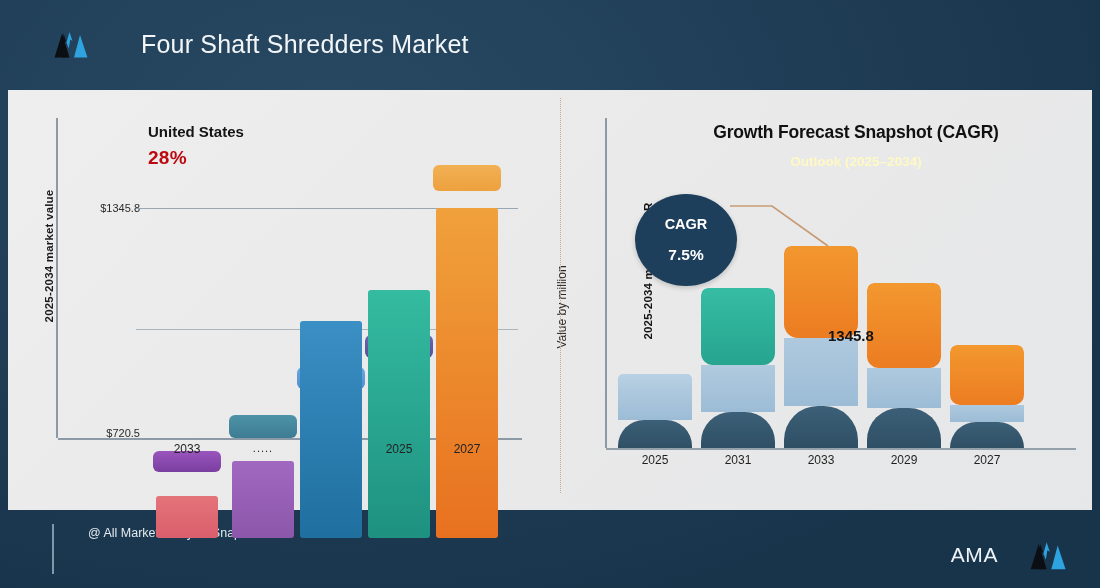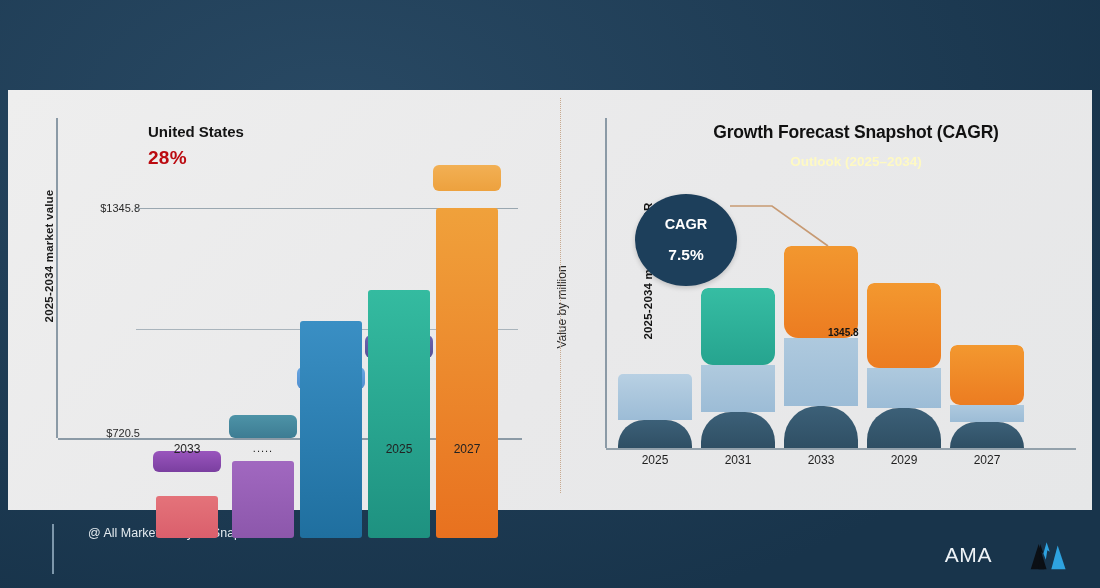--- a/index.html
+++ b/index.html
@@ -248,21 +248,21 @@
   .cagr-connector {
     position: absolute;
     left: 170px;
     top: 110px;
     z-index: 7;
   }
   .value-annot {
     position: absolute;
     left: 268px;
     top: 237px;
-    font-size: 10px;
+    font-size: 15px;
     font-weight: bold;
     color: #141414;
     z-index: 8;
   }
   .baseline-right {
     position: absolute;
     left: 46px;
     top: 358px;
     width: 470px;
     height: 1.5px;
@@ -311,33 +311,42 @@
     top: 41px;
     font-size: 13.5px;
     color: #f1f5f8;
   }
   .footer-brand {
     position: absolute;
     right: 28px;
     top: 26px;
     display: flex;
     align-items: center;
-    gap: 26px;
+    gap: 20px;
   }
   .footer-brand-text {
     color: #eef3f7;
     font-size: 21px;
     letter-spacing: 0.6px;
   }
 </style>
 </head>
 <body>
 
 <div class="poster">
 
+  <div class="header">
+    <svg class="brand-logo" viewBox="0 0 64 48">
+      <path d="M14 42 L24 10 L34 42 Z" fill="#0b0f14"></path>
+      <path d="M26 10 L30 22 L27 20 L31 42 L24 42 Z" fill="#0b0f14"></path>
+      <path d="M30 22 L34 8 L38 20 L35 18 L33 30 Z" fill="#2ea3e0"></path>
+      <path d="M40 42 L48 12 L58 42 Z" fill="#2ea3e0"></path>
+    </svg>
+    <div class="header-title">Four Shaft Shredders Market</div>
+  </div>
 
   <div class="panel">
     <div class="panel-inner"></div>
   </div>
 
   <div class="chart-left">
     <div class="axis-v"></div>
     <div class="ylabel-left">2025-2034 market value</div>
 
     <div class="left-title">United States</div>

